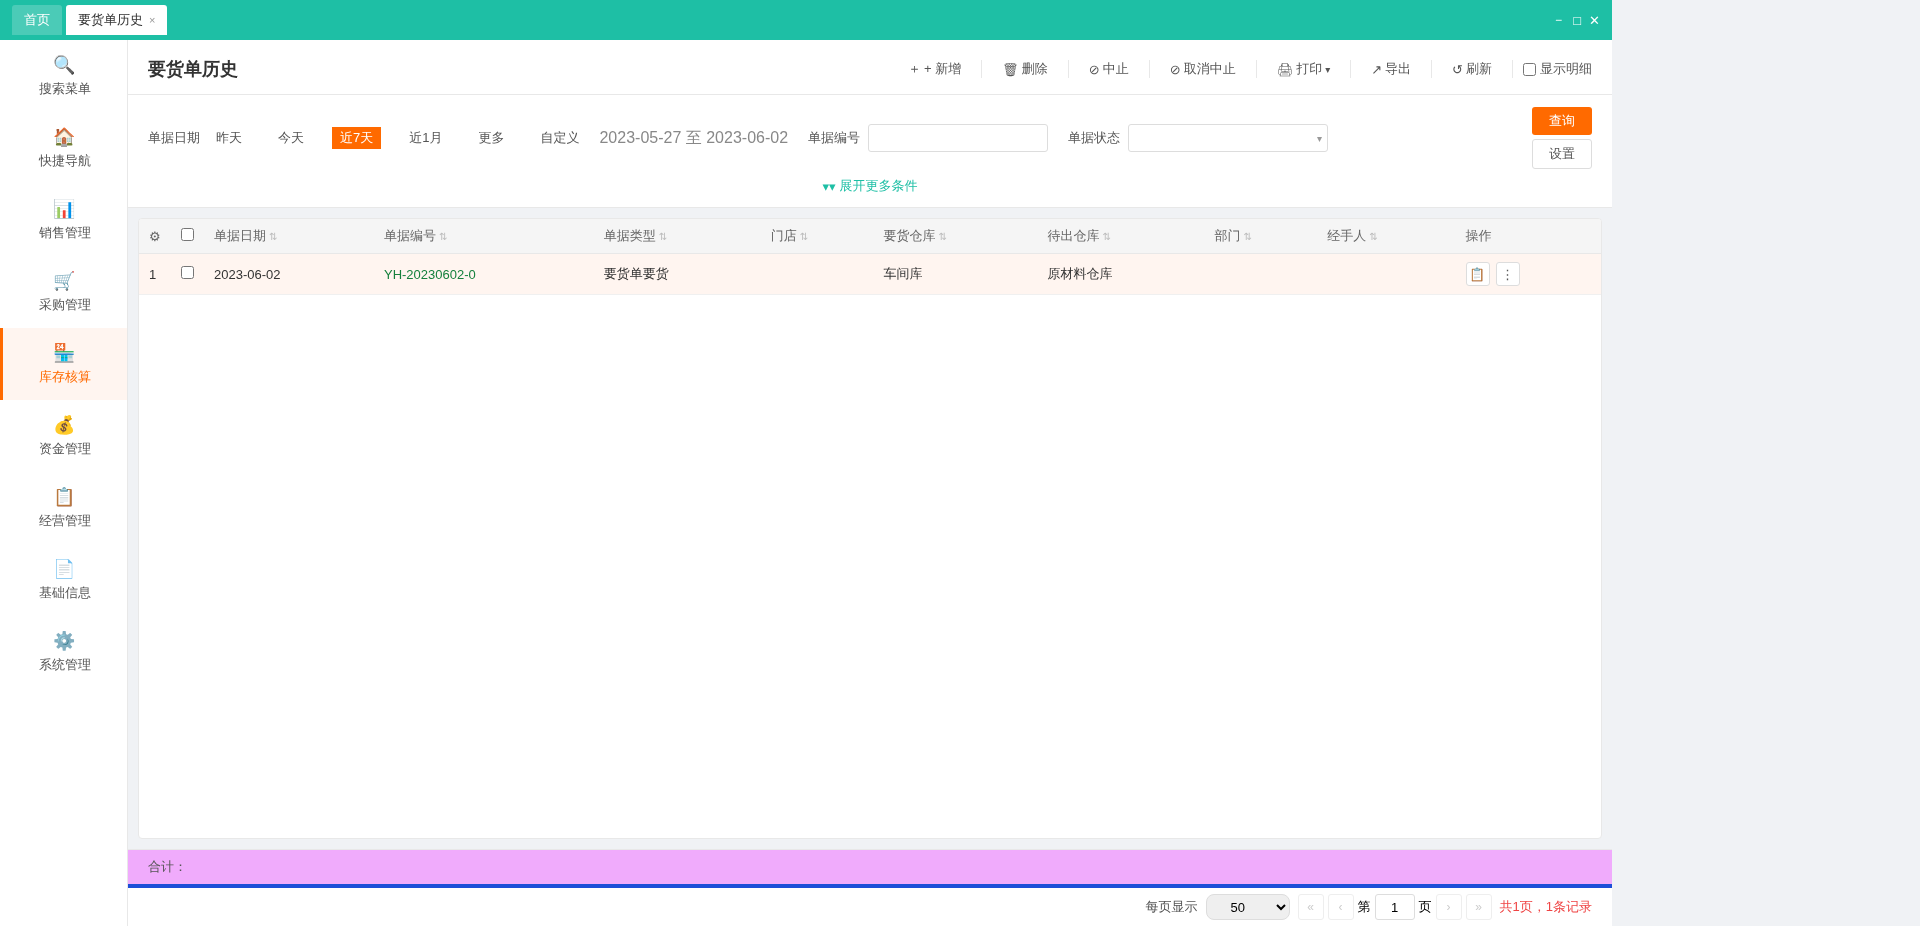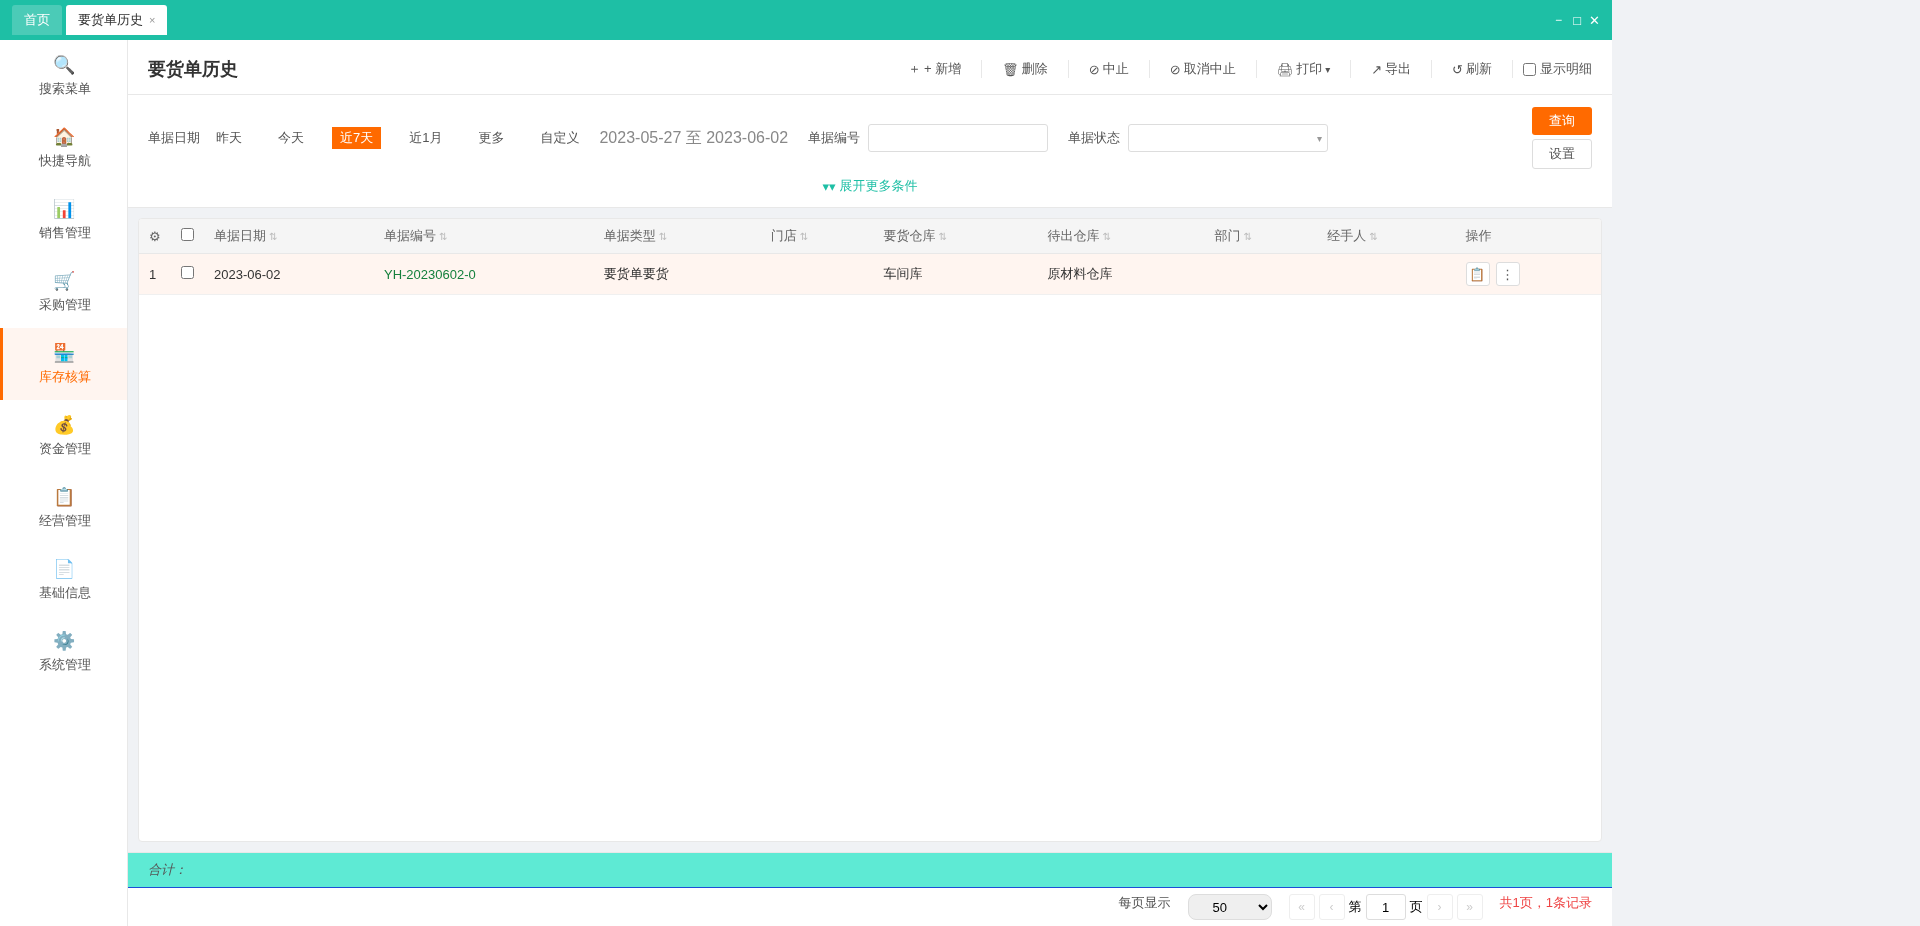--- a/index.html
+++ b/index.html
@@ -59,23 +59,23 @@
     .data-table td { padding: 8px 10px; border-bottom: 1px solid #f0f0f0; color: #333; }
     .data-table tr.highlighted td { background: #fff5f0; }
     .sort-icon { color: #bbb; font-size: 10px; margin-left: 3px; }
     .link-text { color: #15803d; cursor: pointer; text-decoration: none; }
     .row-actions { display: flex; gap: 6px; }
     .row-action-btn { width: 24px; height: 24px; display: flex; align-items: center; justify-content: center; border: 1px solid #ddd; border-radius: 3px; cursor: pointer; background: #fff; color: #555; font-size: 13px; }
     .settings-col { width: 32px; text-align: center; }
     .checkbox-col { width: 32px; text-align: center; }
 
     
-    .footer-bar { background: #5eead4; padding: 8px 20px; border-top: 1px solid #e8e8e8; display: flex; align-items: center; font-style: italic; }
+    .footer-bar { background: #f0abfc; padding: 8px 20px; border-top: 1px solid #e8e8e8; display: flex; align-items: center; }
     .footer-total { color: #555; }
-    .pagination-bar { background: #fff; padding: 6px 20px; border-top: 1px solid #1d4ed8; display: flex; justify-content: flex-end; gap: 17px; }
+    .pagination-bar { background: #fff; padding: 6px 20px; border-top: 4px solid #1d4ed8; display: flex; align-items: center; justify-content: flex-end; gap: 8px; }
     .per-page-label { color: #555; }
     .per-page-select { height: 26px; border: 1px solid #ddd; border-radius: 8px; padding: 0 20px; outline: none; }
     .page-nav { display: flex; align-items: center; gap: 4px; }
     .page-nav-btn { width: 26px; height: 26px; display: flex; align-items: center; justify-content: center; border: 1px solid #ddd; border-radius: 3px; cursor: pointer; background: #fff; color: #555; font-size: 12px; }
     .page-nav-btn.disabled { color: #ccc; cursor: not-allowed; border-color: #eee; }
     .page-input { width: 40px; height: 26px; border: 1px solid #ddd; border-radius: 3px; text-align: center; outline: none; }
     .page-info { color: #ef4444; }
   </style>
 </head>
 <body>

